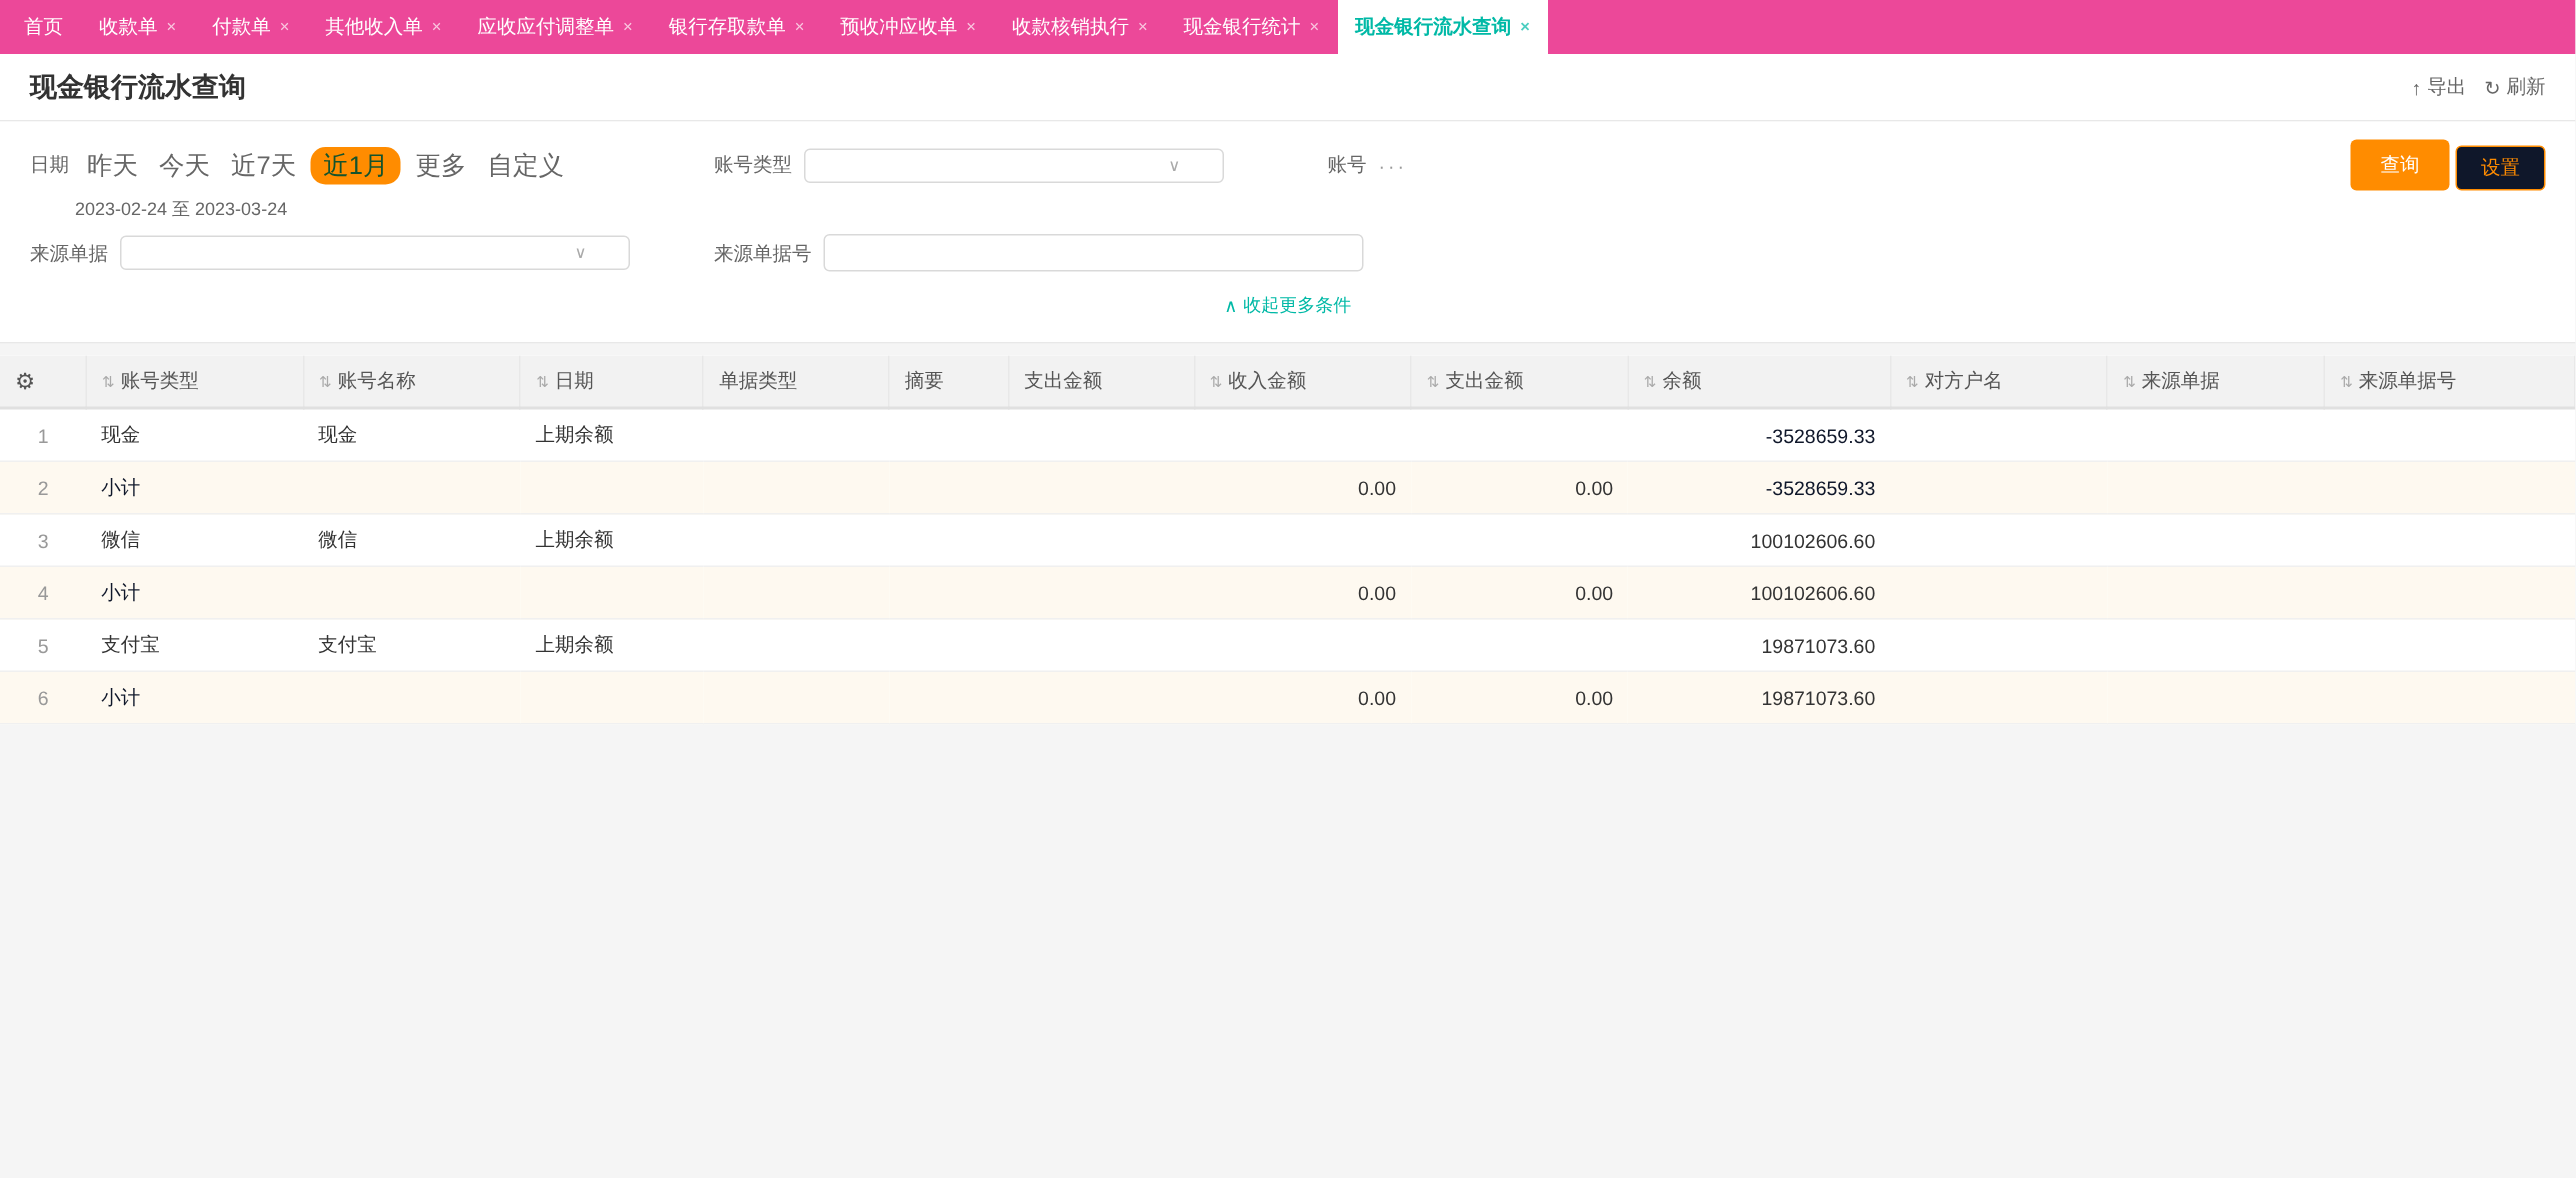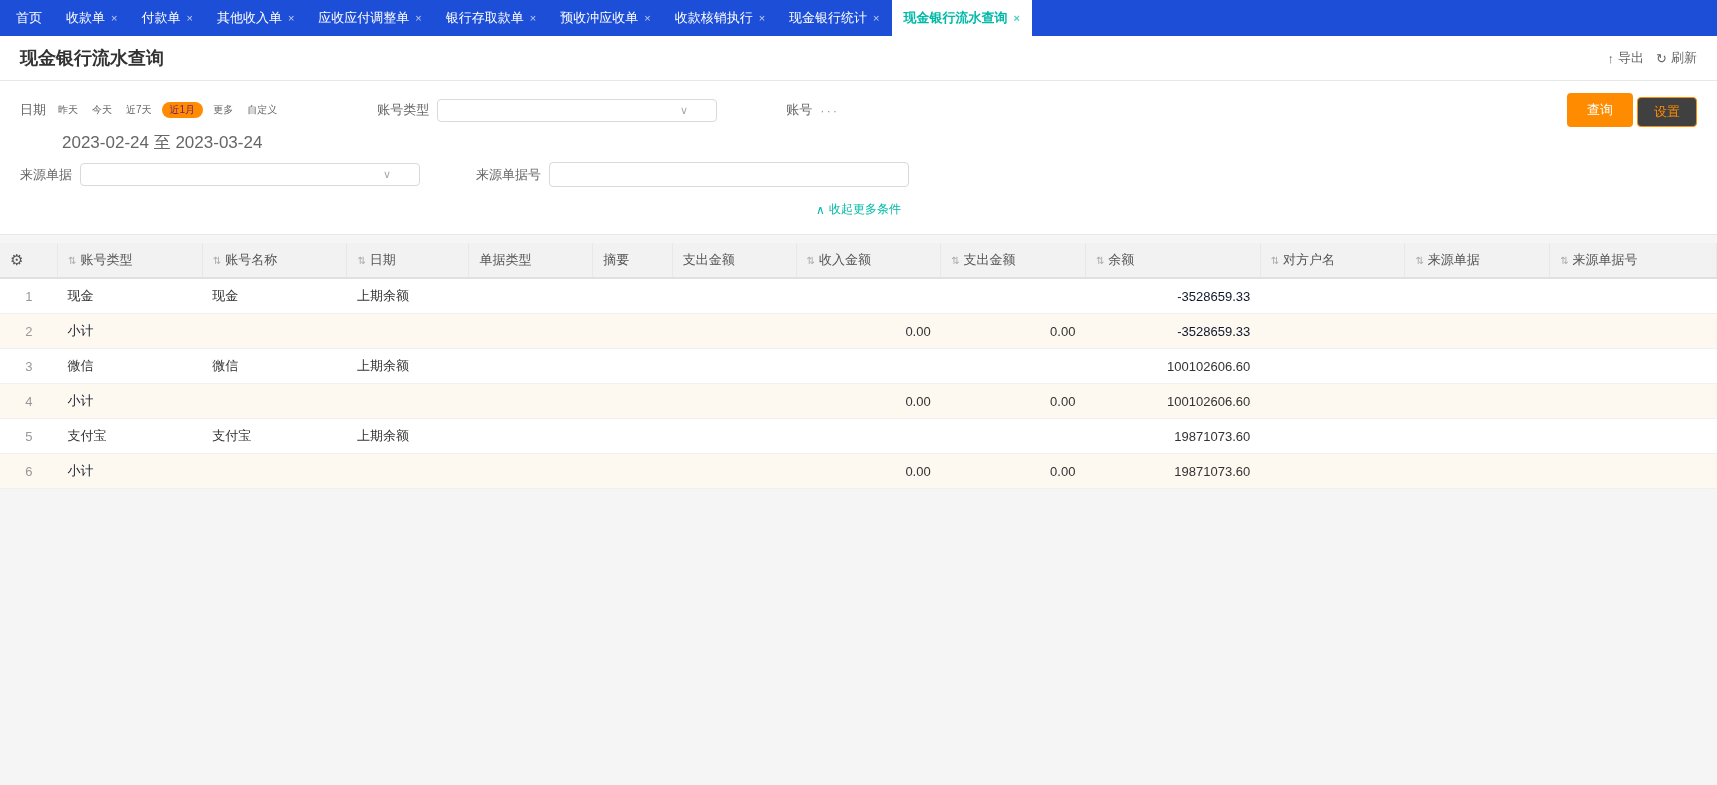--- a/index.html
+++ b/index.html
@@ -1,20 +1,20 @@
 <!DOCTYPE html>
 <html><head>
   <meta charset="utf-8">
   <style>
     * { box-sizing: border-box; margin: 0; padding: 0; }
     body { font-family: 'Microsoft YaHei', Arial, sans-serif; font-size: 13px; background: #f5f5f5; color: #333; }
 
     
     .top-nav {
-      background: #1d4ed8;
+      background: #ec4899;
       display: flex;
       align-items: center;
       height: 36px;
       padding: 0 4px;
       overflow: hidden;
     }
     .nav-item {
       color: #fff;
       padding: 0 12px;
       height: 36px;
@@ -85,35 +85,35 @@
       font-size: 13px;
       white-space: nowrap;
     }
     .date-shortcuts {
       display: flex;
       gap: 6px;
       align-items: center;
     }
     .date-shortcut {
       color: #666;
-      font-size: 10px;
+      font-size: 17px;
       cursor: pointer;
       padding: 1px 4px;
     }
     .date-shortcut.active {
       background: #ff8c00;
-      color: #701a75;
+      color: #14532d;
       border-radius: 10px;
       padding: 1px 8px;
     }
     .date-range {
       color: #666;
-      font-size: 17px;
+      font-size: 12px;
       margin-top: 2px;
-      margin-left: 12px;
+      margin-left: 0;
     }
     .filter-select {
       border: 1px solid #d9d9d9;
       border-radius: 4px;
       padding: 4px 28px 4px 8px;
       font-size: 13px;
       background: #fff;
       cursor: pointer;
       min-width: 160px;
       position: relative;
@@ -157,21 +157,21 @@
     .btn-query {
       background: #ff8c00;
       color: #fff;
       border: none;
       border-radius: 4px;
       padding: 6px 20px;
       font-size: 13px;
       cursor: pointer;
     }
     .btn-setting {
-      background: #404040;
+      background: #0f172a;
       color: #ff8c00;
       border: 1px solid #ff8c00;
       border-radius: 4px;
       padding: 5px 16px;
       font-size: 13px;
       cursor: pointer;
       margin-top: 4px;
     }
 
     

